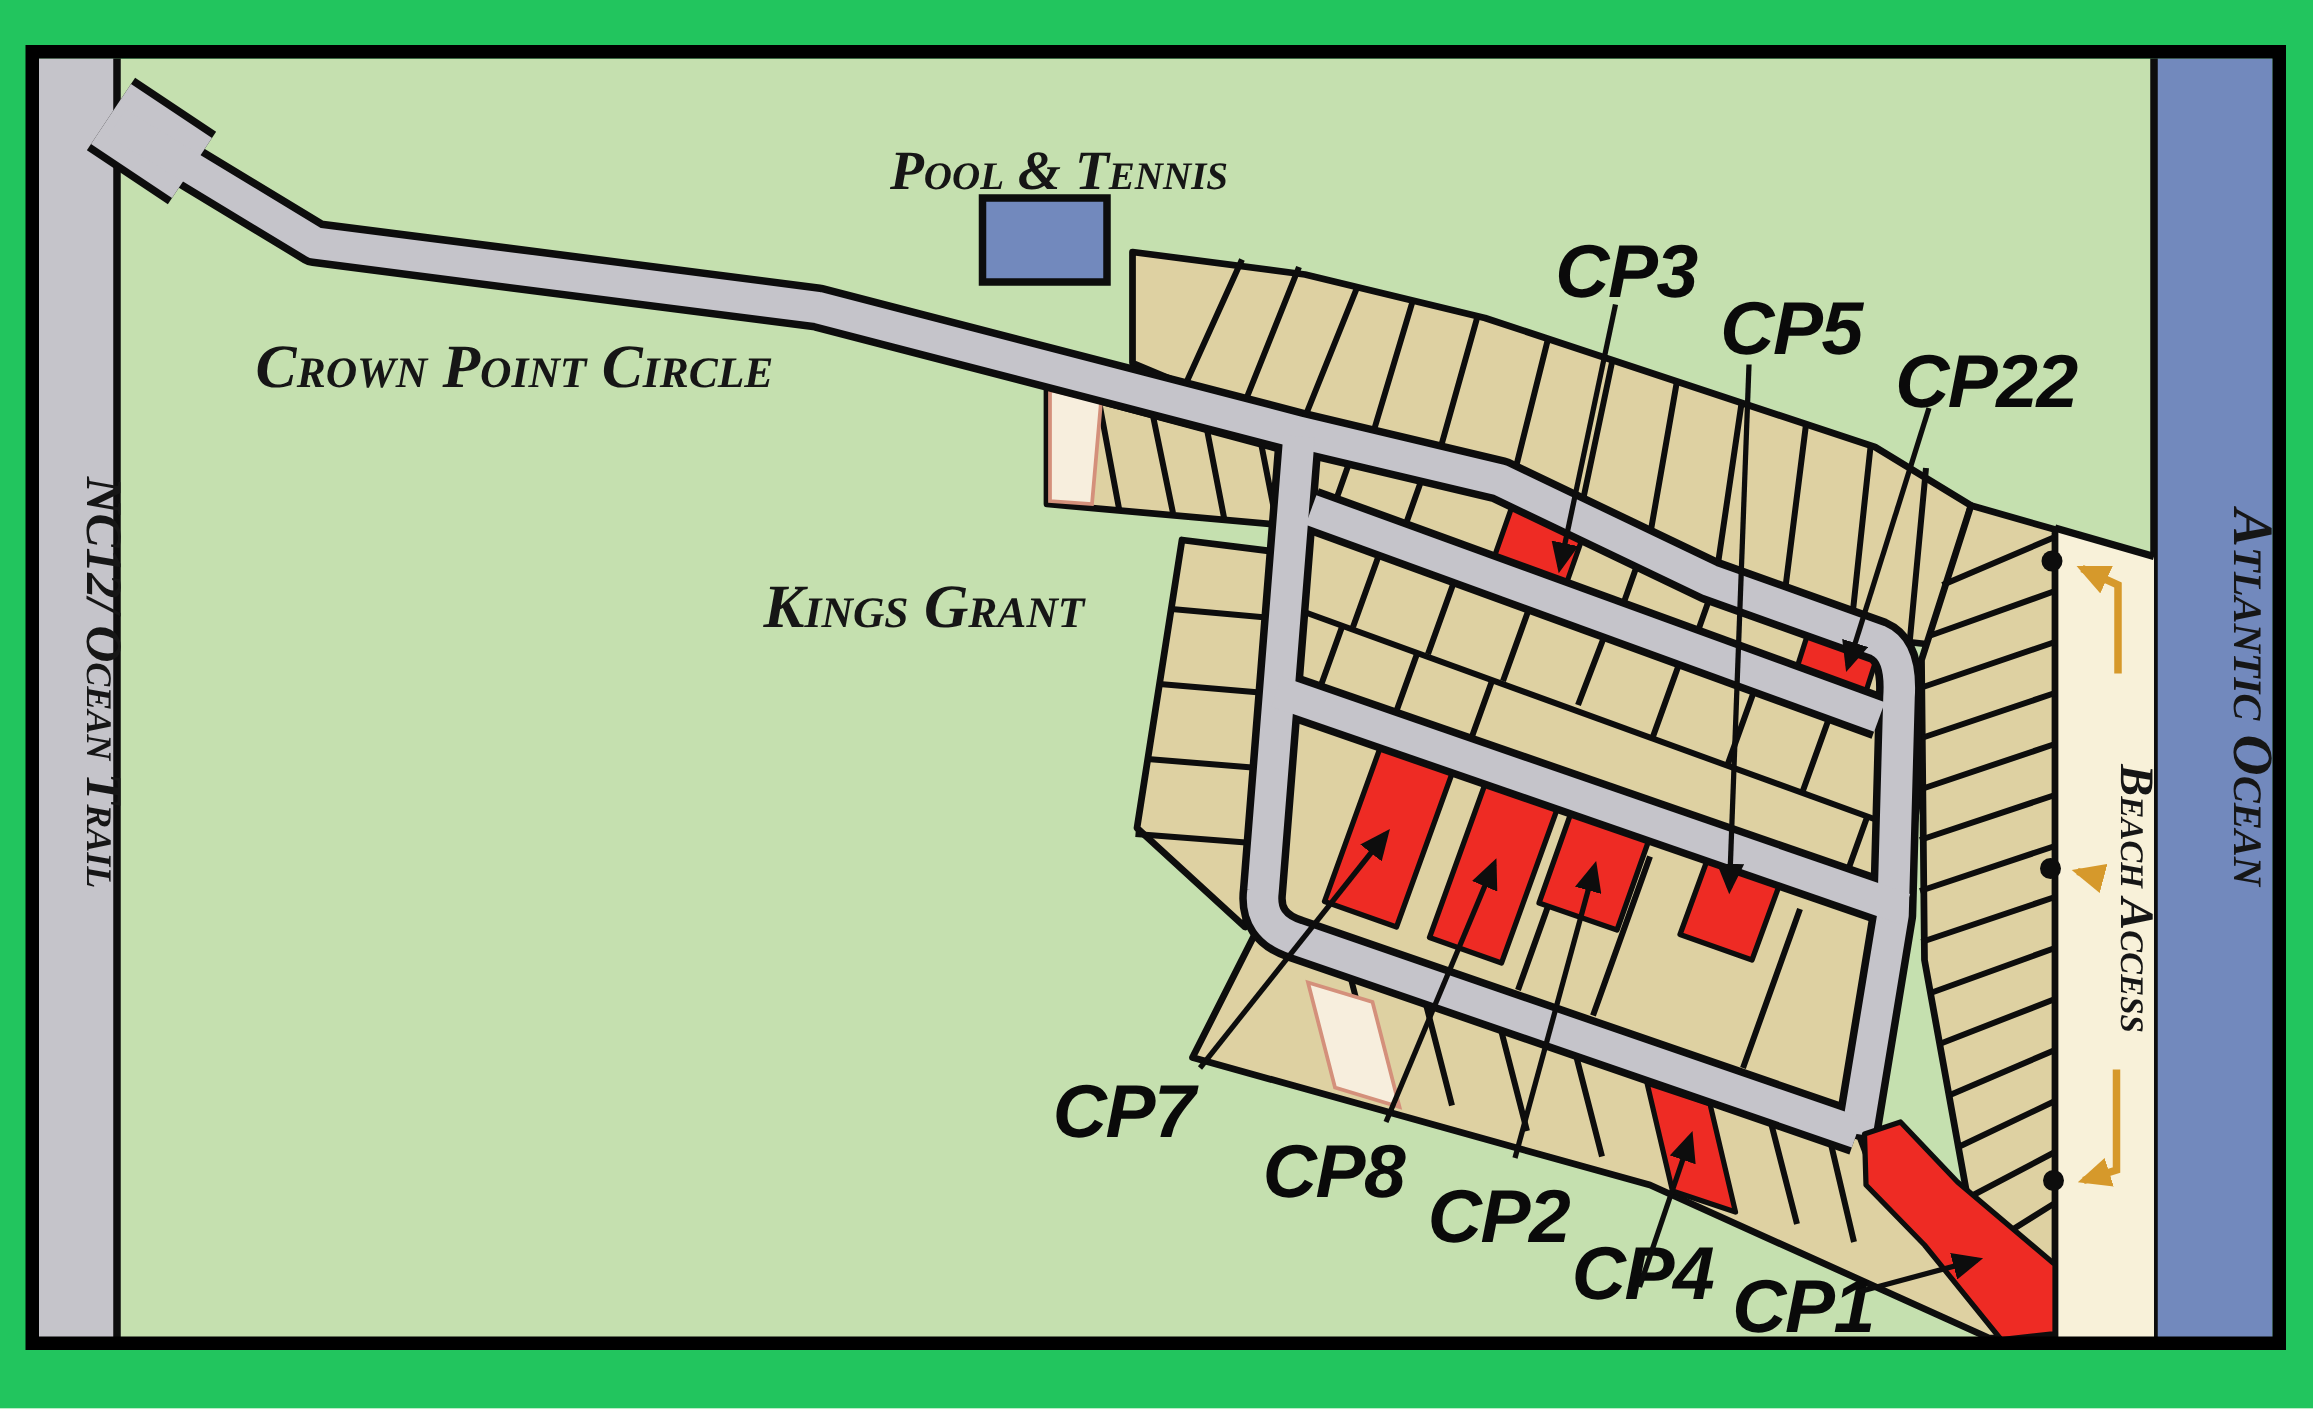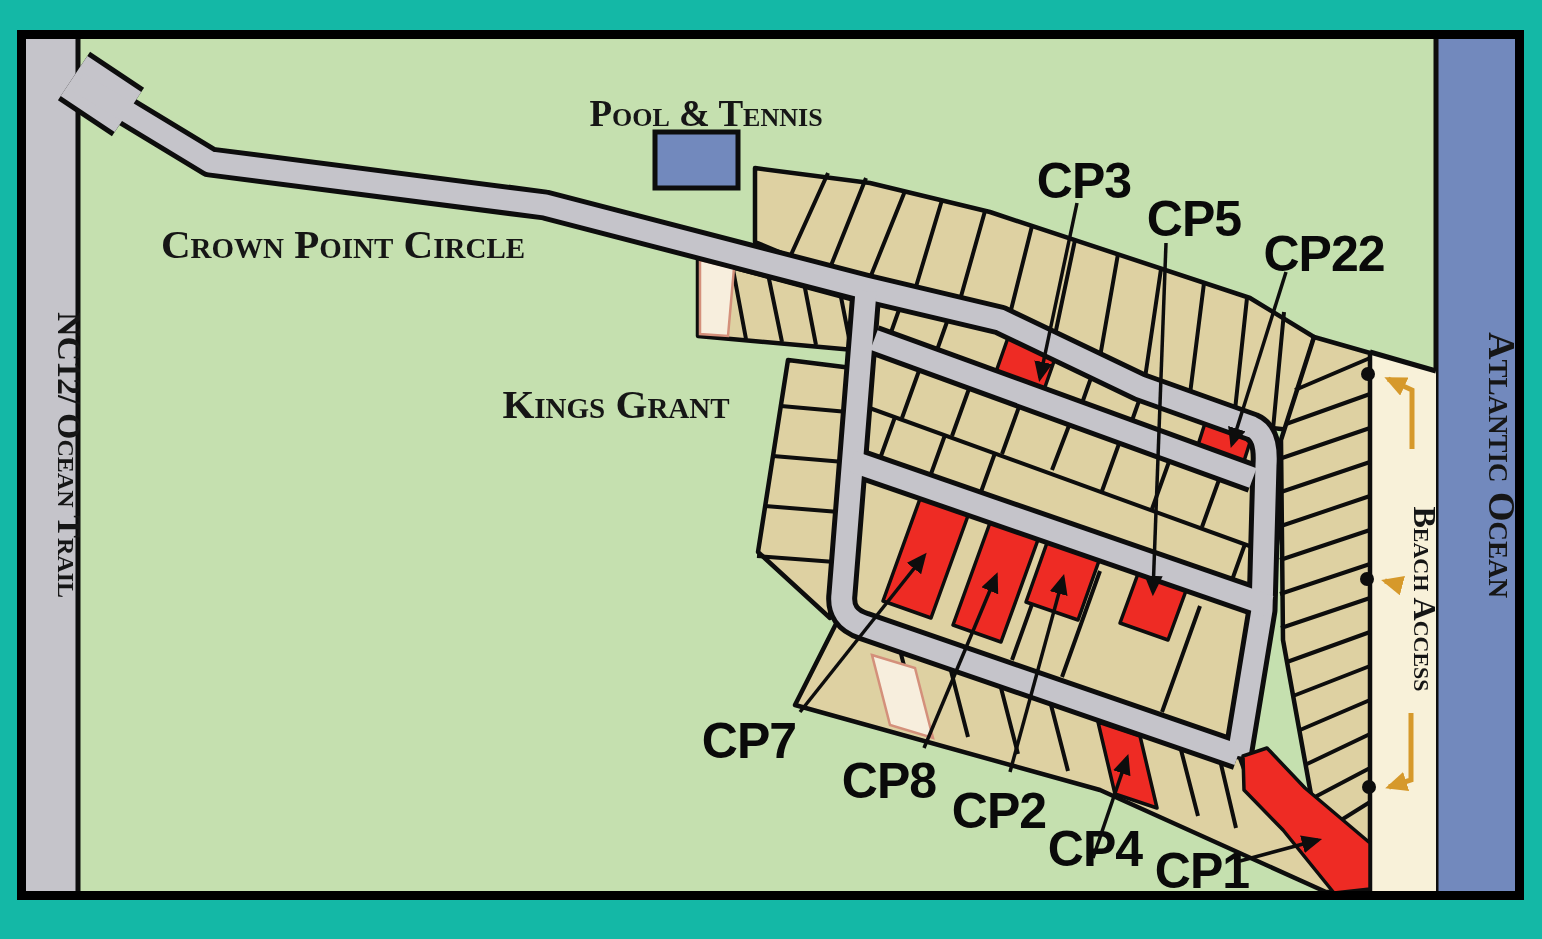--- a/index.html
+++ b/index.html
@@ -1,21 +1,21 @@
 <!DOCTYPE html>
 <html style="--green: #c5e0af; --lot: #ded1a2; --lot-pale: #f7eedd; --pale-stroke: #d4907b; --road: #c5c4ca; --red: #ee2b24; --beach-sand: #f8f1d9; --ocean: #7289bd; --orange: #d6992b; --ink: #0d0d0d;"><head>
 <meta charset="utf-8">
 <style>
   :root{
     --green:#c5e0af; --lot:#ded1a2; --lot-pale:#f7eedd; --pale-stroke:#d4907b;
     --road:#c5c4ca; --red:#ee2b24; --beach-sand:#f8f1d9; --ocean:#7289bd;
     --orange:#d6992b; --ink:#0d0d0d;
   }
   html,body{margin:0;padding:0;background:#ffffff;}
-  .stage{width:1542px;height:939px;position:relative;background:#14b8a6;}
+  .stage{width:1542px;height:939px;position:relative;background:#22c55e;font-style:italic;}
   svg{display:block;}
   .green-bg{fill:var(--green);}
   .road-strip{fill:var(--road);}
   .ocean{fill:var(--ocean);}
   .sand{fill:var(--beach-sand);}
   .tan{fill:var(--lot);stroke:var(--ink);stroke-width:4.5;stroke-linejoin:round;}
   .pale{fill:var(--lot-pale);stroke:var(--pale-stroke);stroke-width:2.5;}
   .redlot{fill:var(--red);stroke:var(--ink);stroke-width:3.5;stroke-linejoin:round;}
   .lotline{stroke:var(--ink);stroke-width:4;fill:none;stroke-linecap:butt;}
   .edge{stroke:var(--ink);stroke-width:5;fill:none;}

